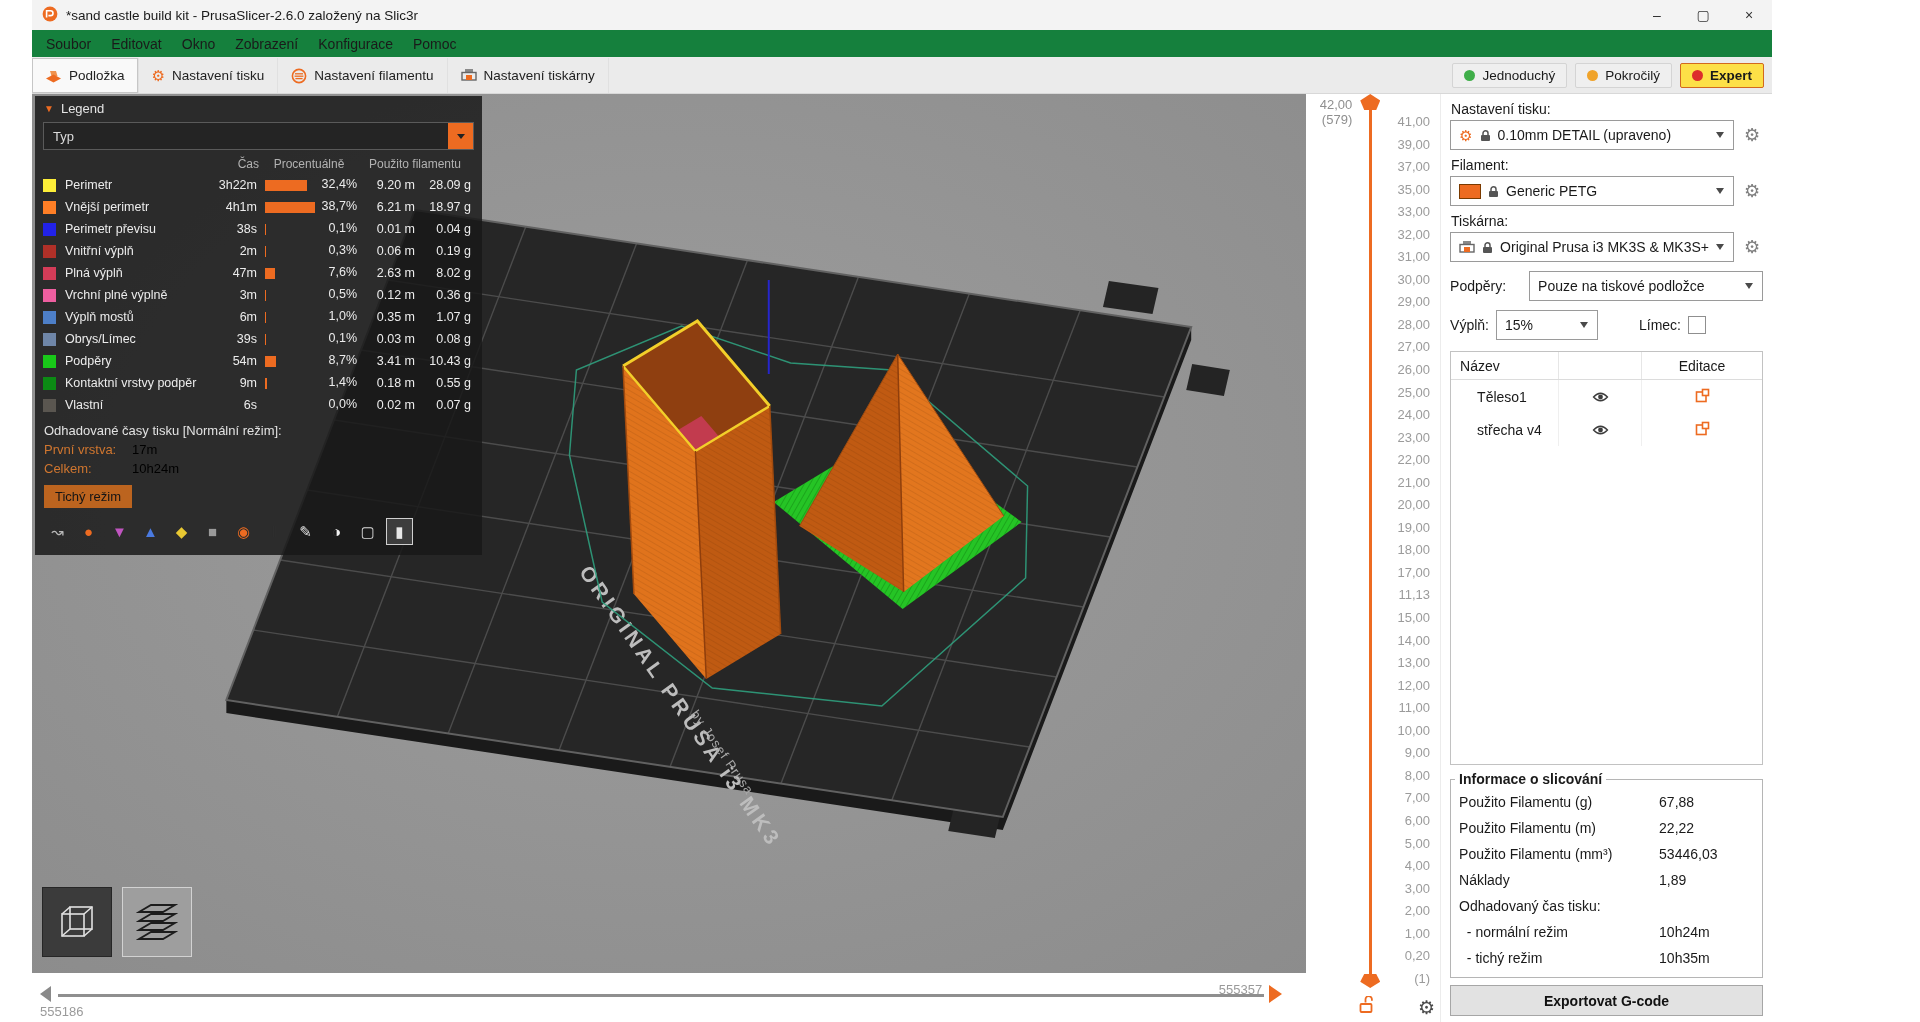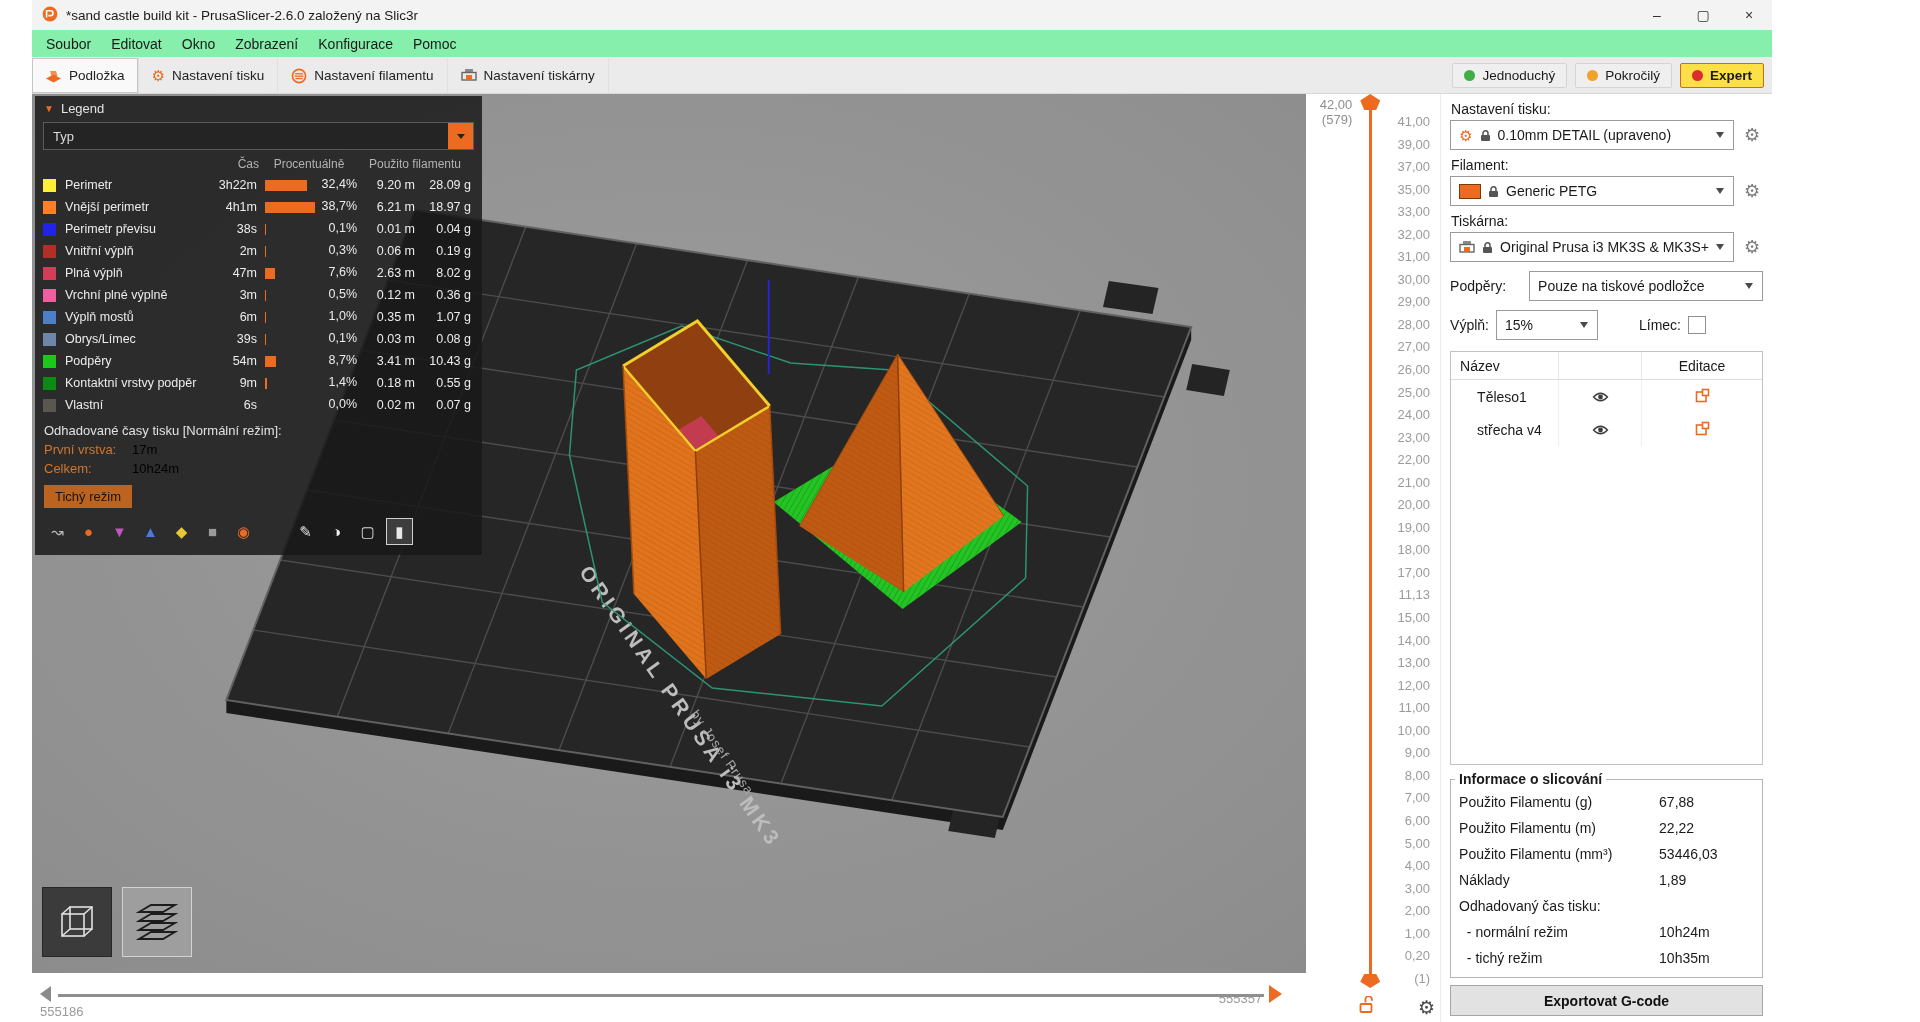--- a/index.html
+++ b/index.html
@@ -5,21 +5,21 @@
   html,body{margin:0;padding:0;}
   .app{position:relative;width:1740px;height:1022px;overflow:hidden;background:#fff;
        font-family:"Liberation Sans",sans-serif;color:#1a1a1a;padding-left:32px;}
 
   
   .titlebar{height:30px;background:#f3f3f3;display:flex;align-items:center;padding-left:10px;gap:8px;font-size:13.5px;}
   .win-controls{margin-left:auto;display:flex;height:100%;}
   .win-btn{width:46px;display:flex;align-items:center;justify-content:center;font-size:14px;color:#333;}
 
   
-  .menubar{height:27px;background:#86efac;display:flex;align-items:center;font-size:14px;padding-left:4px;border-bottom:1px solid #ededed;}
+  .menubar{height:27px;background:#15803d;display:flex;align-items:center;font-size:14px;padding-left:4px;border-bottom:1px solid #ededed;}
   .menu-item{padding:3px 10px;}
 
   
   .tabbar{height:35px;background:#ebebeb;border-bottom:1px solid #d8d8d8;display:flex;align-items:stretch;}
   #tabs{display:flex;height:100%;}
   .tab{display:flex;align-items:center;gap:7px;padding:0 13px;font-size:13.5px;border-right:1px solid #e0e0e0;color:#222;}
   .tab.active{background:#f9f9f9;box-shadow:inset 0 0 0 1px #c6c6c6;}
   .tab-ico{display:flex;align-items:center;}
   #modes{margin-left:auto;display:flex;gap:8px;padding-right:8px;align-items:center;}
   .mode-chip{display:flex;align-items:center;gap:7px;padding:4px 11px;font-size:13.5px;background:#efefef;border:1px solid #d4d4d4;border-radius:2px;}
@@ -61,21 +61,21 @@
   
   .thumbs{position:absolute;left:10px;bottom:16px;display:flex;gap:10px;}
   .thumb{width:68px;height:68px;background:#3b3b3b;border:1px solid #262626;display:flex;align-items:center;justify-content:center;}
   .thumb.selected{background:#9e9e9e;border:1px solid #d2d2d2;}
 
   
   .hstrip{height:51px;background:#fff;position:relative;font-size:13px;color:#9a9a9a;}
   .hs-line{position:absolute;left:26px;right:42px;top:21px;height:3px;background:#8f8f8f;}
   .hs-left-arrow{position:absolute;left:8px;top:13px;width:0;height:0;border-top:8px solid transparent;border-bottom:8px solid transparent;border-right:11px solid #8a8a8a;}
   .hs-right-arrow{position:absolute;right:24px;top:12px;width:0;height:0;border-top:9px solid transparent;border-bottom:9px solid transparent;border-left:13px solid #ED6B21;}
-  .hs-max{position:absolute;right:44px;top:18px;}
+  .hs-max{position:absolute;right:44px;top:9px;}
   .hs-min{position:absolute;left:8px;top:31px;}
 
   
   .vslider{width:135px;position:relative;background:#fff;font-size:13px;}
   .v-top{position:absolute;top:3px;left:2px;width:44px;text-align:right;color:#8f8f8f;line-height:15px;}
   .v-line{position:absolute;left:63px;top:12px;bottom:44px;width:3px;background:#ED6B21;}
   .v-handle-top{position:absolute;left:54px;top:0;width:20px;height:16px;background:#ED6B21;
      clip-path:polygon(50% 0,100% 40%,80% 100%,20% 100%,0 40%);}
   .v-handle-bottom{position:absolute;left:54px;bottom:36px;width:20px;height:14px;background:#ED6B21;
      clip-path:polygon(20% 0,80% 0,100% 55%,50% 100%,0 55%);}

